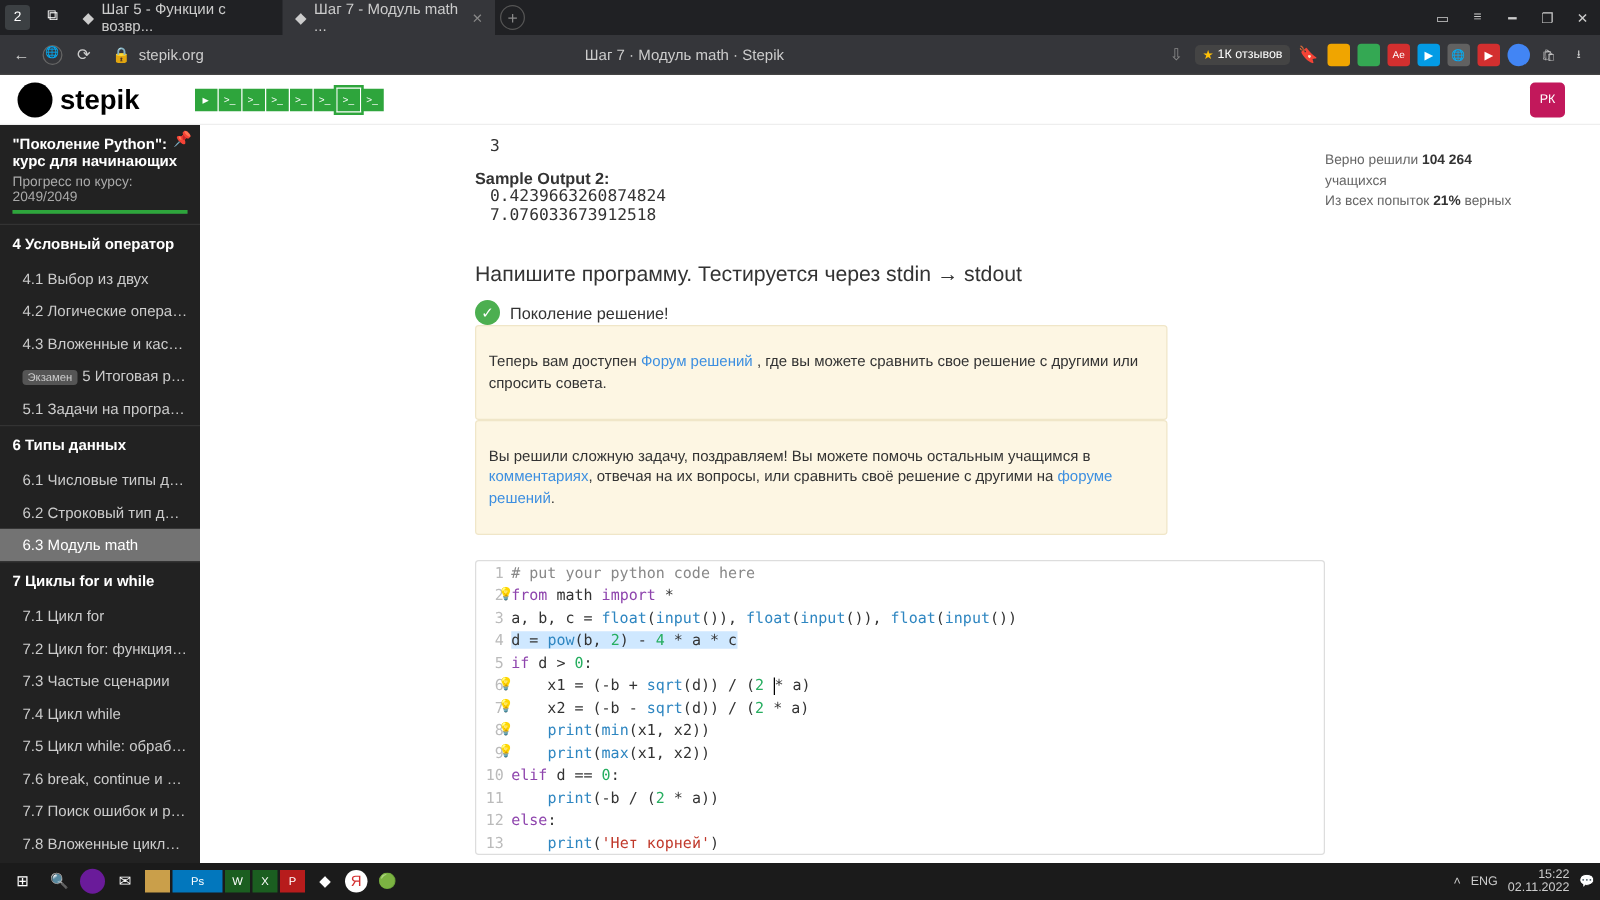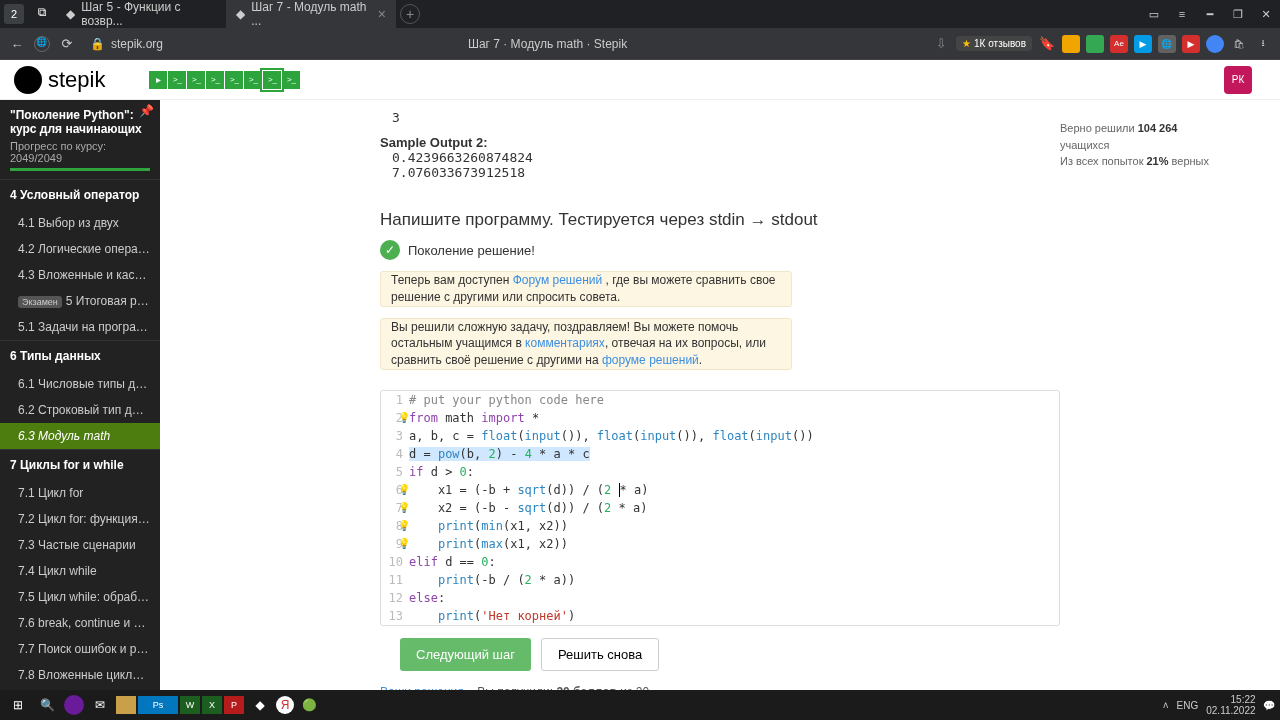--- a/index.html
+++ b/index.html
@@ -16,47 +16,47 @@
   .addrbar { height:32px; background:#35363a; display:flex; align-items:center; gap:8px; padding:0 8px; border-bottom:1px solid #444;}
   .nav-icon { width:18px; color:#ccc; text-align:center; font-size:13px; }
   .url-field { flex:0 0 auto; display:flex; align-items:center; gap:6px; margin-left:6px; color:#ccc; font-size:12px;}
   .page-title-center { flex:1; text-align:center; color:#ccc; font-size:12px; }
   .ext-icons { display:flex; gap:6px; align-items:center;}
   .ext { width:18px; height:18px; border-radius:3px; display:flex; align-items:center; justify-content:center; font-size:9px;}
   .reviews-pill { background:#444; border-radius:4px; padding:2px 6px; font-size:10px; color:#fff; display:flex; align-items:center; gap:3px;}
   .star{color:#ffc107;}
   .content-area { height:660px; display:flex; background:#fff; color:#333;}
   .stepik-header { position:absolute; top:60px; left:0; right:0; height:40px; background:#fff; border-bottom:1px solid #eee; display:flex; align-items:center; z-index:5;}
-  .logo { display:flex; align-items:center; gap:6px; padding:0 14px; color:#000; font-size:22px; font-weight:400;}
+  .logo { display:flex; align-items:center; gap:6px; padding:0 14px; color:#000; font-size:22px; font-weight:700;}
   .logo-icon{width:28px;height:28px;border-radius:50%;background:#000;}
   .step-pills { display:flex; gap:1px; margin-left:30px;}
   .pill { width:18px; height:18px; background:#2ea53c; display:flex; align-items:center; justify-content:center; color:#fff; font-size:10px;}
   .pill.code::before{content:">_";font-size:8px;}
   .pill.video::before{content:"▸";}
   .avatar { width:28px; height:28px; background:#c2185b; border-radius:4px; margin-left:auto; margin-right:28px; display:flex; align-items:center; justify-content:center; font-size:10px; color:#fff;}
   .sidebar { width:160px; background:#222; color:#ccc; padding-top:40px; font-size:12px; overflow-y:auto; position:relative;}
   .course-block { padding:8px 10px; }
   .course-title { font-weight:bold; color:#fff; font-size:12px;}
   .progress-text { font-size:11px; color:#aaa; margin-top:4px;}
   .progress-bar { height:3px; background:#333; margin-top:4px; position:relative;}
   .progress-bar::before{content:"";position:absolute;left:0;top:0;bottom:0;right:0;background:#2ea53c;}
   .section-h { padding:8px 10px; font-weight:bold; color:#fff; border-top:1px solid #333;}
   .lesson { padding:6px 10px 6px 18px; cursor:pointer; white-space:nowrap; overflow:hidden; text-overflow:ellipsis;}
-  .lesson.active { background:#4d7c0f; color:#fff;font-style:italic;}
+  .lesson.active { background:#737373; color:#fff;}
   .exam-badge{display:inline-block;background:#555;border-radius:3px;padding:1px 4px;font-size:9px;margin-right:4px;}
   .pin{position:absolute;top:44px;right:6px;font-size:12px;color:#888;}
   .sidebar-foot{position:absolute;bottom:4px;left:0;right:0;display:flex;justify-content:space-between;padding:0 10px;color:#888;}
   .main { flex:1; background:#fff; overflow-y:auto; padding:50px 0 0 0; position:relative;}
   .content-inner{padding:0 60px 0 220px;}
   .sample-label{font-weight:bold;margin-top:10px;font-size:13px;}
   .sample-val{font-family:Menlo,monospace;font-size:13px;padding-left:12px;}
   .task-title{font-size:17px;font-weight:500;margin-top:30px;}
   .ok-row{display:flex;align-items:center;gap:8px;margin-top:10px;}
   .ok-circle{width:20px;height:20px;border-radius:50%;background:#4caf50;color:#fff;display:flex;align-items:center;justify-content:center;font-size:12px;}
-  .info-box{background:#fdf6e3;border:1px solid #f0e6c8;border-radius:3px;padding:0 10px;margin-top:11px;font-size:12px;line-height:1.4;width:412px;}
+  .info-box{background:#fdf6e3;border:1px solid #f0e6c8;border-radius:3px;padding:20px 10px;margin-top:0;font-size:12px;line-height:1.4;width:554px;}
   .info-box a{color:#3d8fe0;text-decoration:none;}
   .stat-card{float:right;width:160px;font-size:11px;line-height:1.5;color:#666;margin-top:-60px;}
   .stat-card b{color:#333;}
   .code-editor{margin:20px 0 0 0;border:1px solid #ddd;border-radius:3px;width:680px;background:#fff;}
   .code-line{display:flex;font-family:Menlo,Consolas,monospace;font-size:12px;line-height:18px;white-space:pre;}
   .gutter{width:28px;text-align:right;padding-right:6px;color:#bbb;user-select:none;position:relative;}
   .bulb{position:absolute;right:-2px;top:0;color:#f5b400;font-size:10px;}
   .code-line .c-comment{color:#888;}
   .code-line .c-kw{color:#8e44ad;}
   .code-line .c-id{color:#333;}

